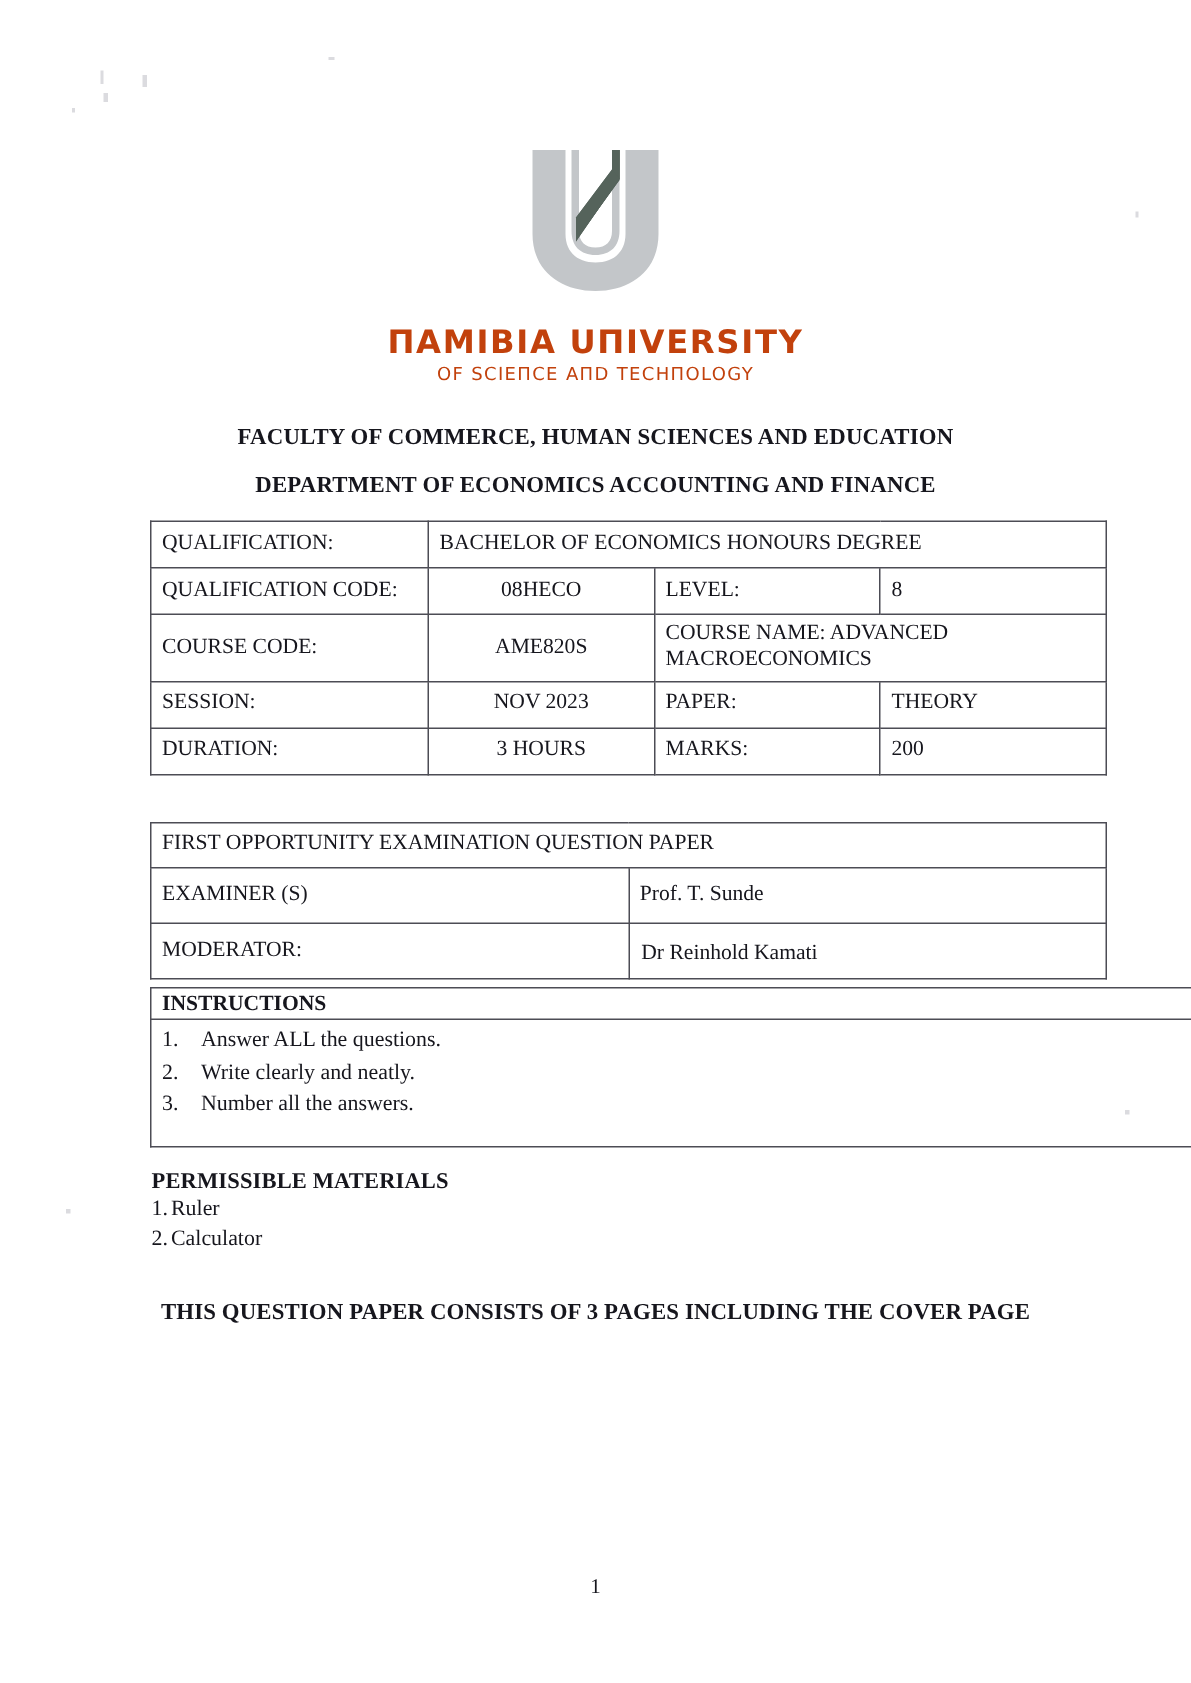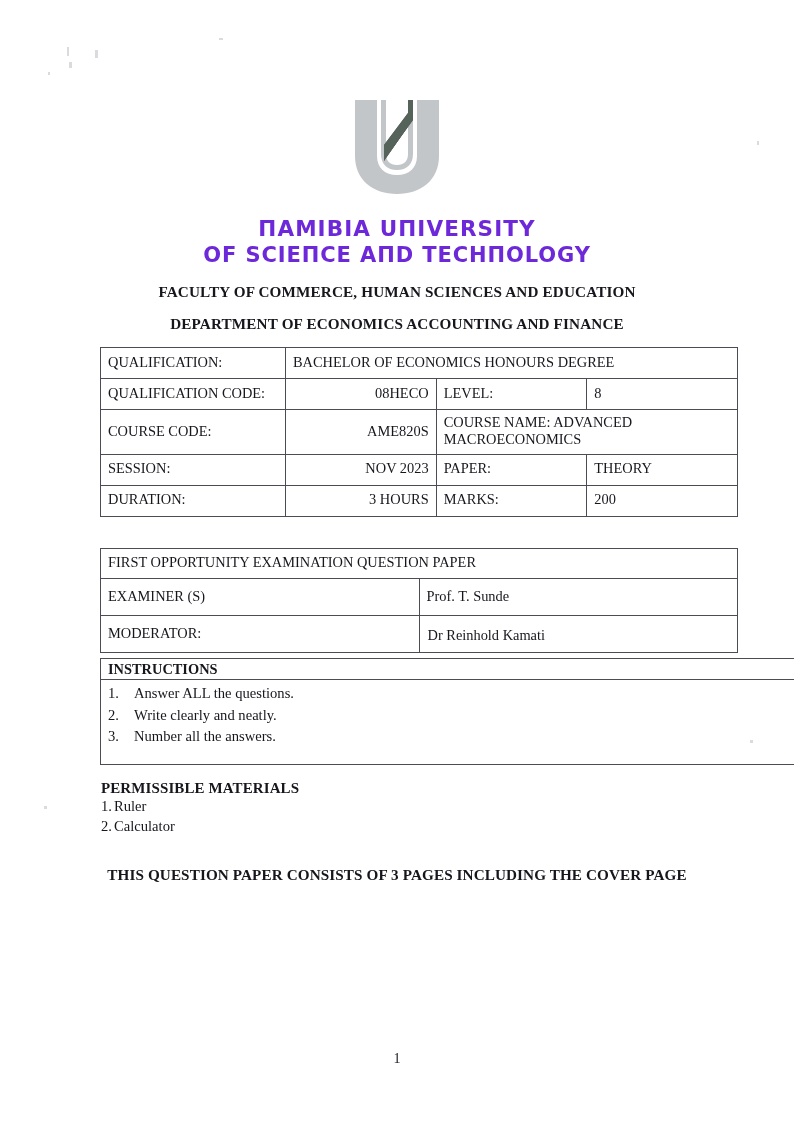--- a/index.html
+++ b/index.html
@@ -38,32 +38,32 @@
     display: block;
   }
 
   
   .wordmark {
     position: absolute;
     left: 0; right: 0;
     top: 216px;
     text-align: center;
     font-family: "DejaVu Sans", sans-serif;
-    color: #6d28d9;
+    color: #c2410c;
   }
   .wordmark .line1 {
     font-size: 21.5px;
     letter-spacing: 1.1px;
     font-weight: 600;
     line-height: 1.18;
   }
   .wordmark .line2 {
-    font-size: 21px;
+    font-size: 12px;
     letter-spacing: 0.9px;
-    font-weight: 700;
+    font-weight: 400;
     line-height: 1.3;
     margin-top: 1px;
   }
 
   
   .heading {
     position: absolute;
     left: 0; right: 0;
     text-align: center;
     font-weight: bold;
@@ -89,21 +89,21 @@
   .b { font-weight: normal; }
   .ra { text-align: right; }
 
   #qualification-table {
     left: 100px;
     top: 347px;
     width: 638px;
   }
   #qualification-table td { height: 21px; }
   #qualification-table .lbl { width: 170px; }
-  #qualification-table .val { width: 105px; }
+  #qualification-table .val { width: 105px; text-align: center; }
 
   .q-head-pad { padding-left: 58px; }
   .v-pad-s { padding-left: 46px; }
   .v-pad-m { padding-left: 54px; }
 
   #examiner-table {
     left: 100px;
     top: 532px;
     width: 638px;
     margin-top: 16px;

